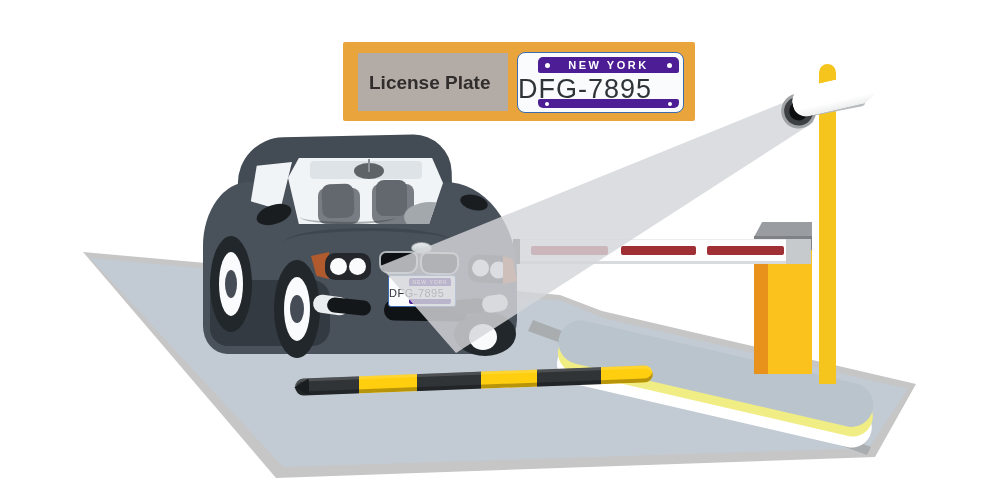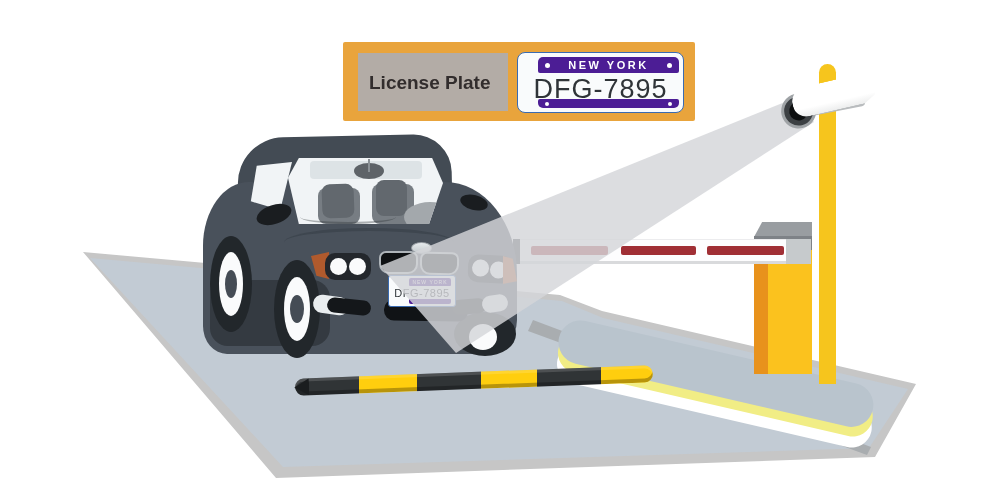--- a/index.html
+++ b/index.html
@@ -55,21 +55,21 @@
   .headl{background:#23272c;border-radius:10px;}
   .hcircle{width:17px;height:17px;background:#fafbfc;border-radius:50%;}
   .orange{background:#b05a2d;}
   .kidney{width:39px;height:23px;background:#0e1113;border:2px solid #aeb4b9;
           border-radius:7px 7px 10px 10px;box-sizing:border-box;}
 
   
   .plate{background:#f9fbfc;border:1.5px solid #3a6bb1;box-sizing:border-box;}
   .pband{position:absolute;left:20px;right:4px;background:#4c1d95;color:#fff;text-align:center;}
   .pdot{position:absolute;background:#fff;border-radius:50%;}
-  .pnum{position:absolute;left:0;right:0;text-align:center;color:#2f3438;}
+  .pnum{position:absolute;left:0;right:0;text-align:left;color:#2f3438;}
 
   
   .beam{left:0;top:0;width:1000px;height:500px;background:rgba(212,214,217,.82);
     clip-path:polygon(795px 98px,814px 122px,456px 353px,380px 266px);}
 
   
   .camera{left:781px;top:86px;width:104px;height:50px;transform:rotate(-13deg);transform-origin:20px 24px;}
   .cam-ring{left:0;top:7px;width:35px;height:35px;background:#9fa3a6;border-radius:50%;}
   .cam-dark{left:3px;top:10px;width:29px;height:29px;background:#3c4043;border-radius:50%;}
   .cam-lens{left:8px;top:15px;width:19px;height:19px;background:#0d0f10;border-radius:50%;}

